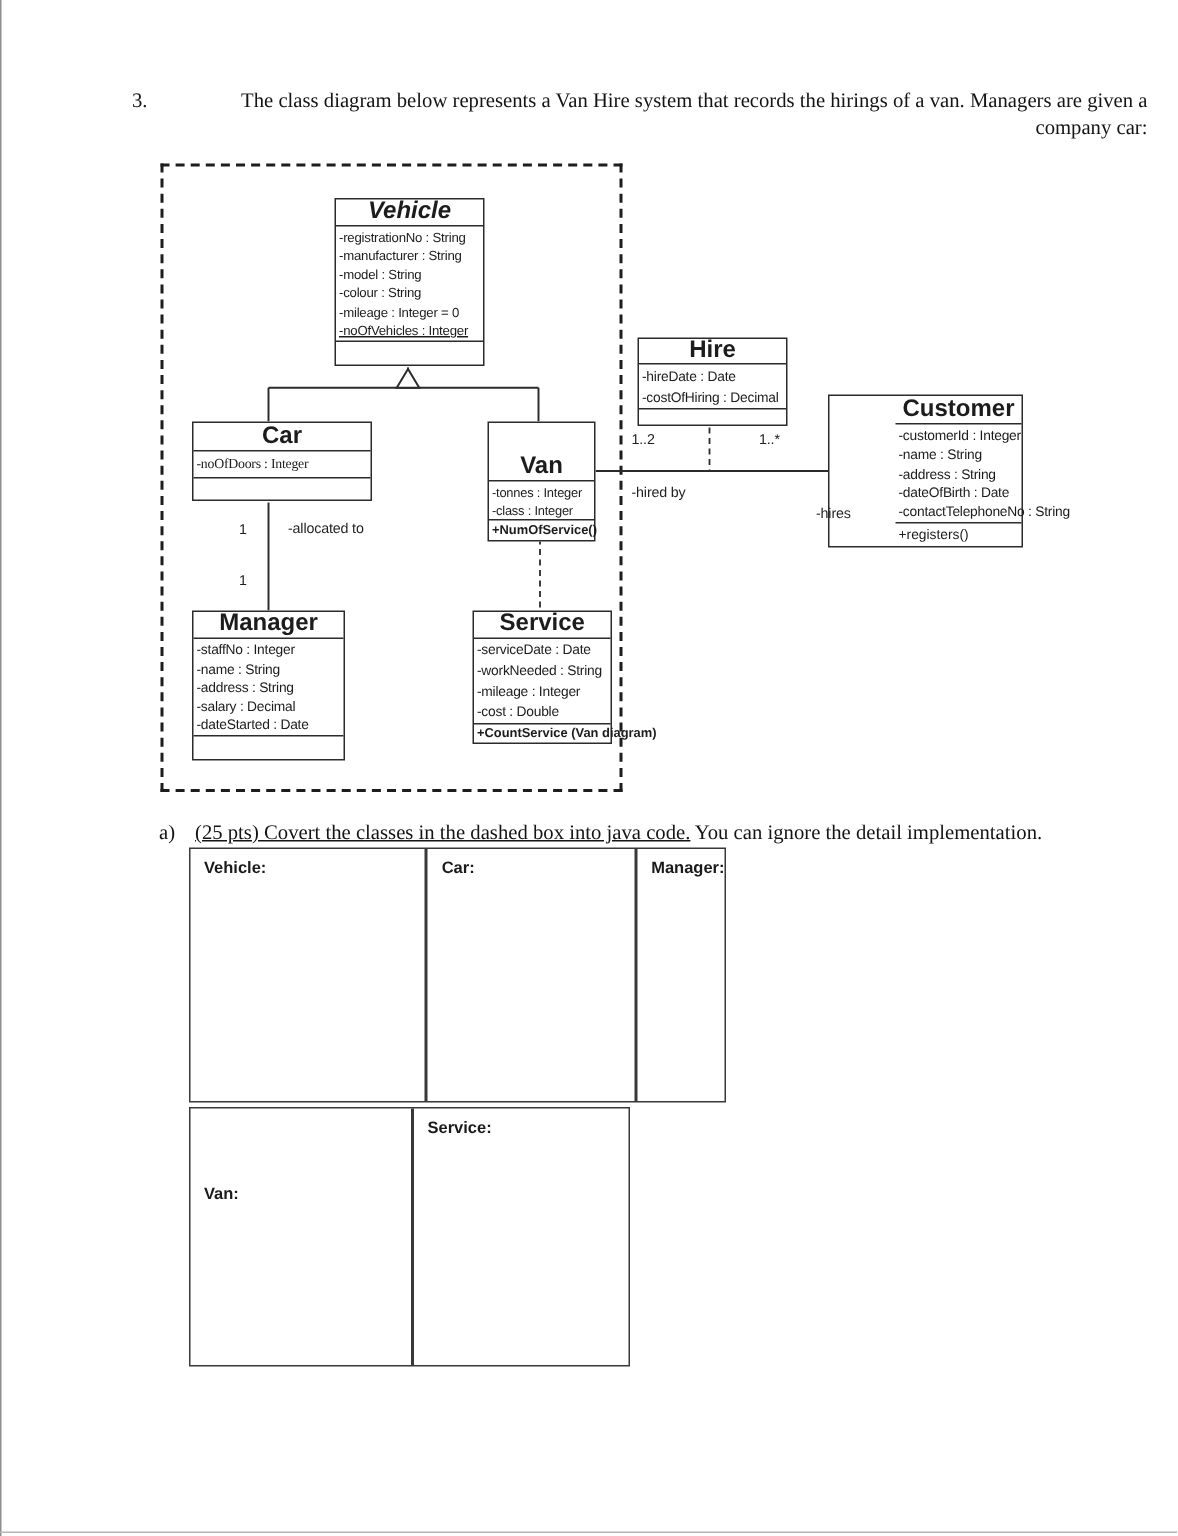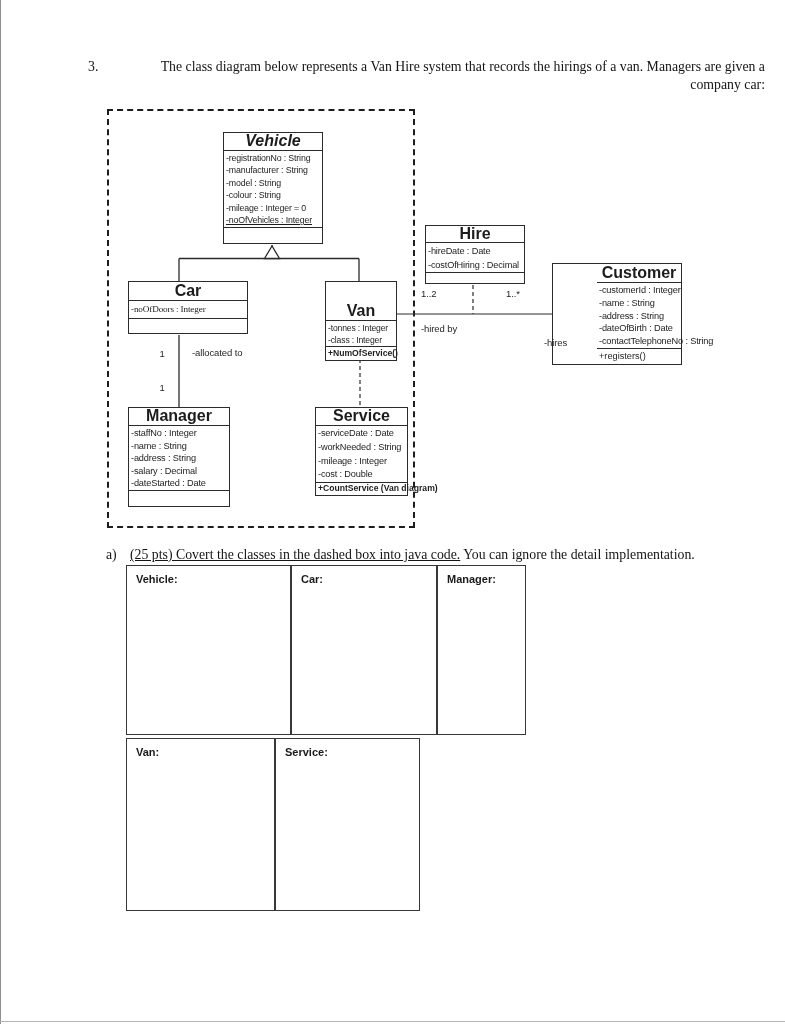--- a/index.html
+++ b/index.html
@@ -148,23 +148,23 @@
   <div class="rlabel" style="left:421px; top:288px;">1..2</div>
   <div class="rlabel" style="left:506px; top:288px;">1..*</div>
   <div class="rlabel" style="left:421px; top:323px;">-hired by</div>
   <div class="rlabel" style="left:501px; top:337px;margin-left:43px;">-hires</div>
 
   <div class="qtext" style="left:106px; top:546px;">a)</div>
   <div class="qtext" style="left:130px; top:546px; width:640px;">
     <span style="text-decoration:underline;">(25 pts) Covert the classes in the dashed box into java code.</span><span> You can ignore the detail implementation.</span>
   </div>
 
-  <div class="ansrow" style="left:126px; top:565px; width:400px; height:170px;">
+  <div class="ansrow" style="left:126px; top:565px; width:358px; height:170px;">
     <div class="anscell" style="width:147px;"><span>Vehicle:</span></div>
     <div class="anscell" style="width:146px;margin-left:16px;"><span>Car:</span></div>
     <div class="anscell" style="flex:1;"><span>Manager:</span></div>
   </div>
 
   <div class="ansrow" style="left:126px; top:738px; width:294px; height:173px;">
-    <div class="anscell" style="width:147px;"><span>Van:</span></div>
+    <div class="anscell" style="width:147px;margin-top:44px;"><span>Van:</span></div>
     <div class="anscell" style="flex:1;"><span>Service:</span></div>
   </div>
 </div>
 
 </body></html>

